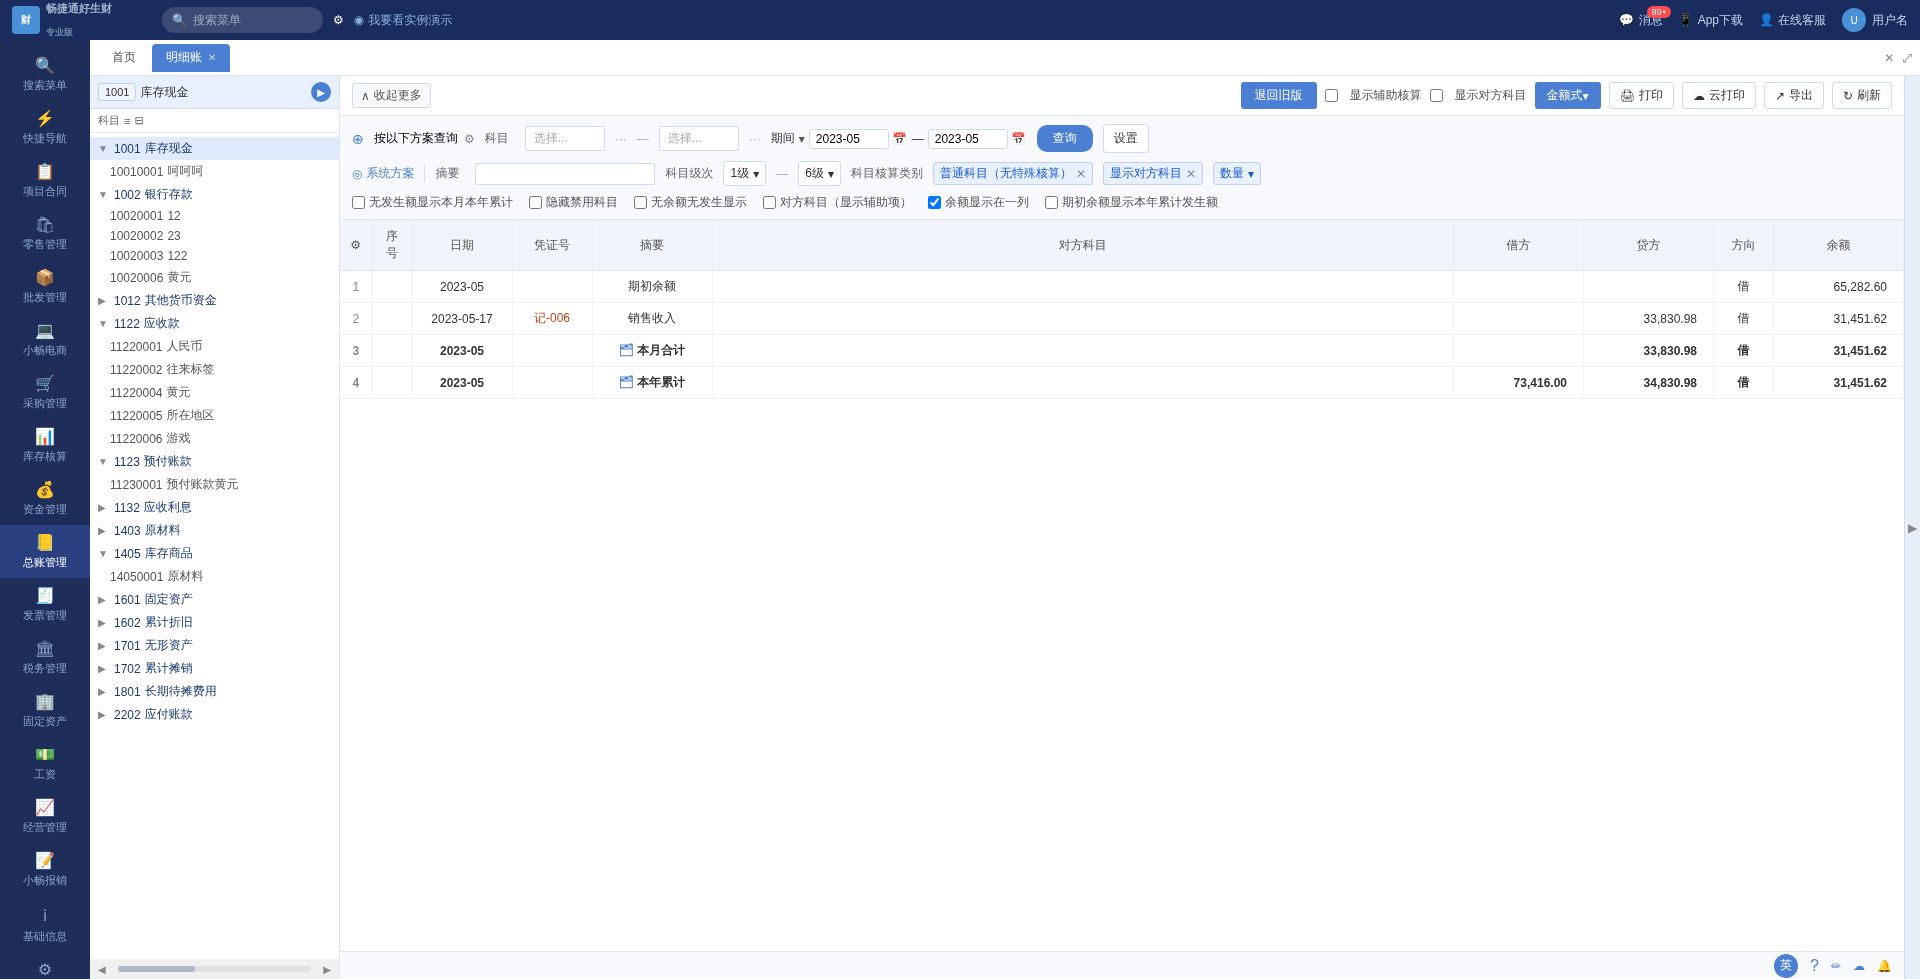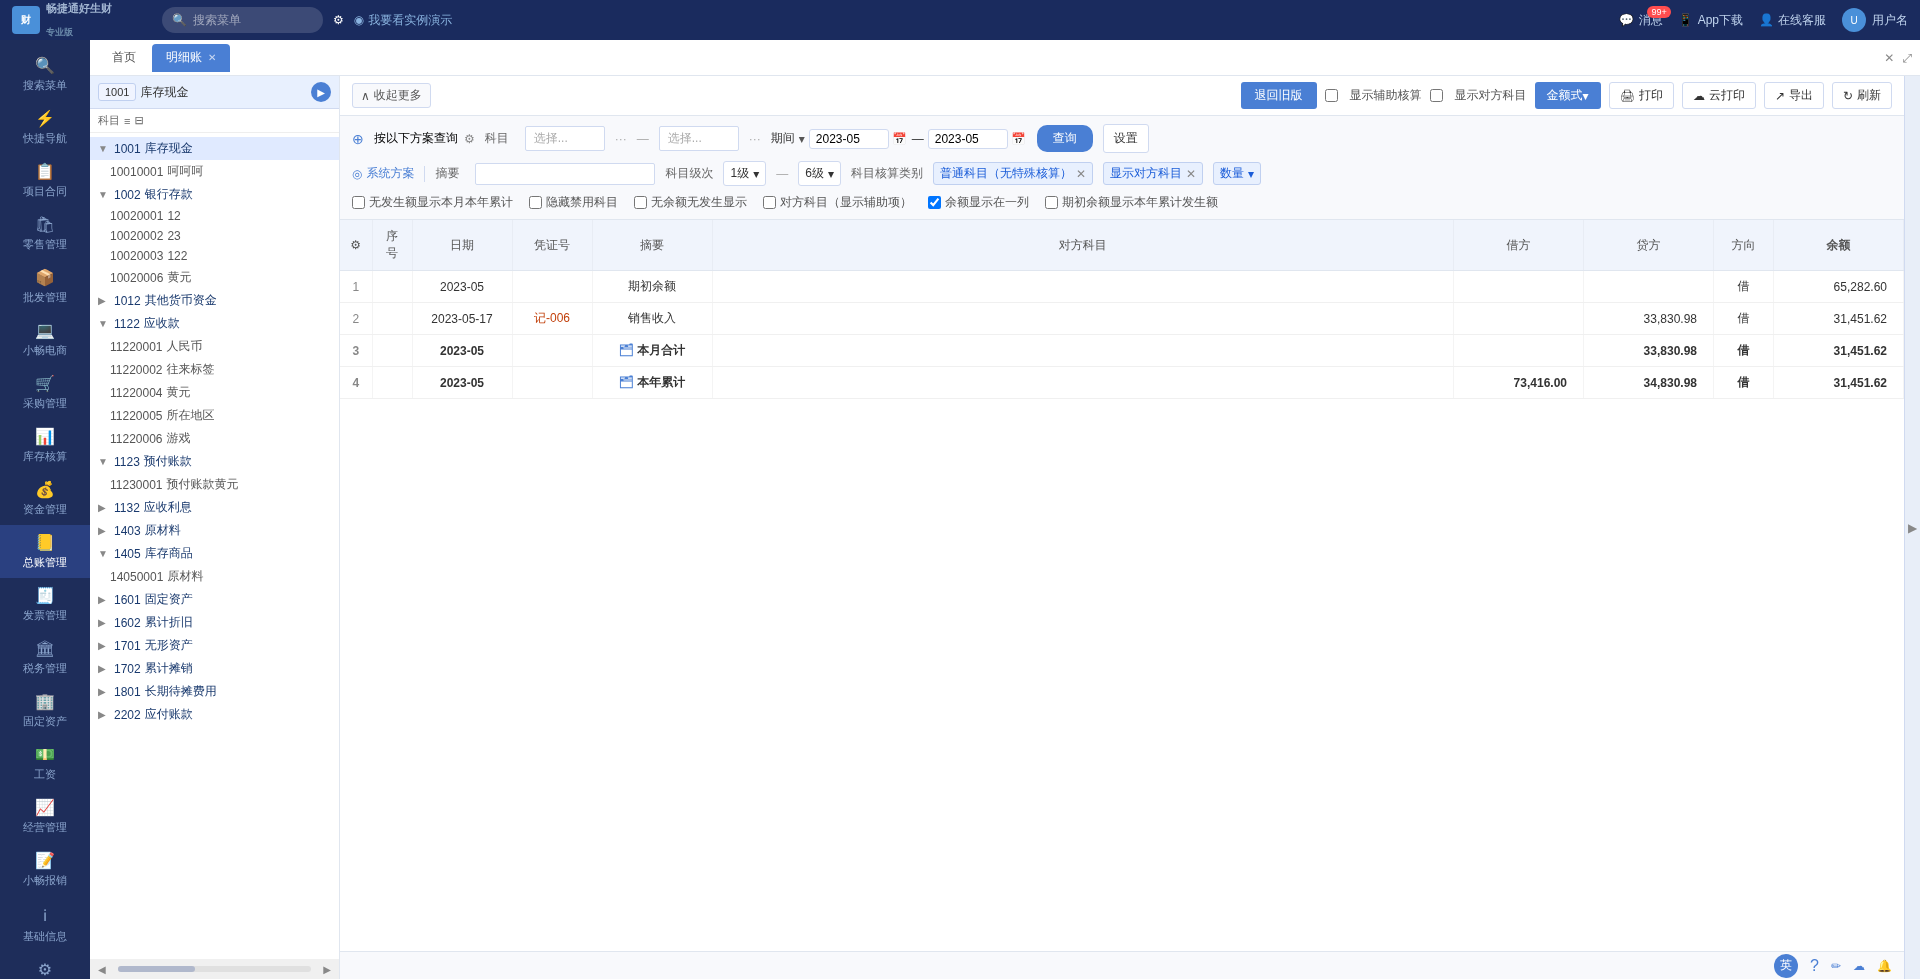--- a/index.html
+++ b/index.html
@@ -550,21 +550,21 @@
               <tr>
                 <th class="gear-th">⚙</th>
                 <th style="width:40px;">序号</th>
                 <th style="width:100px;">日期</th>
                 <th style="width:80px;">凭证号</th>
                 <th style="width:120px;">摘要</th>
                 <th style="min-width:200px;">对方科目</th>
                 <th style="width:130px;">借方</th>
                 <th style="width:130px;">贷方</th>
                 <th style="width:60px;">方向</th>
-                <th style="width:130px;font-weight:bold;">余额</th>
+                <th style="width:130px;">余额</th>
               </tr>
             </thead>
             <tbody>
               <tr>
                 <td class="row-num">1</td>
                 <td></td>
                 <td>2023-05</td>
                 <td></td>
                 <td>期初余额</td>
                 <td></td>

